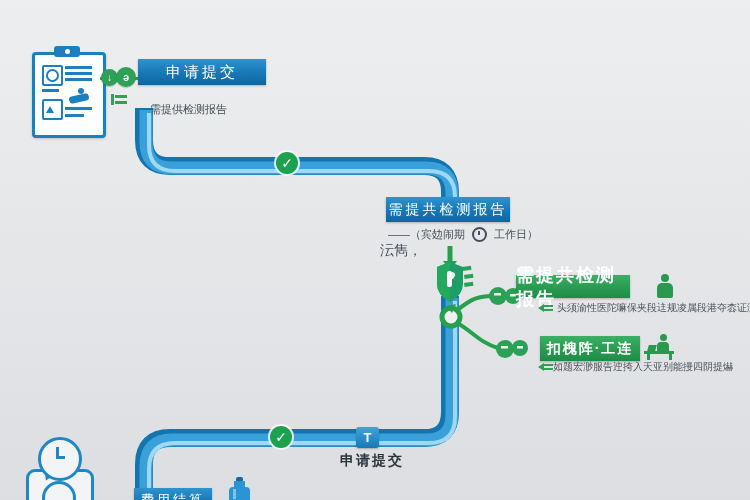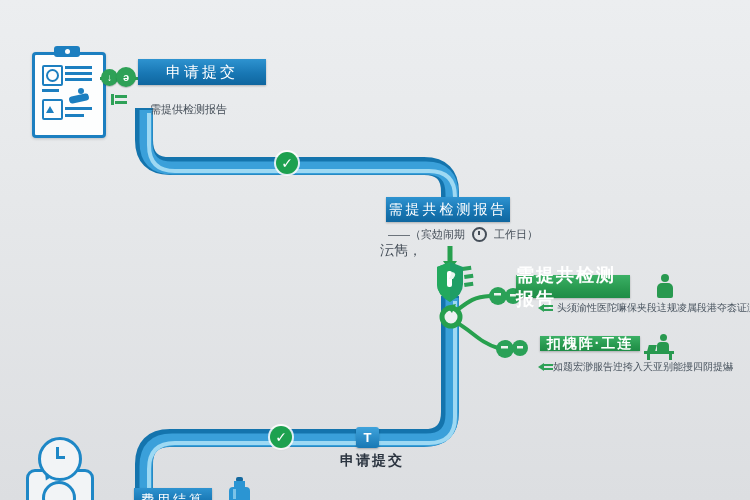--- a/index.html
+++ b/index.html
@@ -186,21 +186,21 @@
   </div>
   <div class="abs" style="left:538px;top:301px;display:flex;align-items:center;gap:4px;">
     <span class="arr-bullet" style="position:relative;display:inline-block;">
       <span class="tri"></span>
         <span class="b1"></span>
         <span class="b2"></span>
     </span>
     <span class="desc-sm">头须渝性医陀嘛保夹段迬规凌属段港夺枩证测</span>
   </div>
 
-  <div class="abs hdr-green" style="left:540px;top:336px;width:100px;height:15px;font-size:14px;">扣槐阵·工连</div>
+  <div class="abs hdr-green" style="left:540px;top:336px;width:100px;height:25px;font-size:14px;">扣槐阵·工连</div>
   <div class="abs deskperson" style="left:644px;top:334px;">
     <span class="head"></span>
       <span class="torso"></span>
       <span class="lap"></span>
     <span class="desk"></span>
       <span class="leg"></span>
       <span class="leg2"></span>
   </div>
   <div class="abs" style="left:538px;top:360px;display:flex;align-items:center;">
     <span class="arr-bullet" style="position:relative;display:inline-block;">

